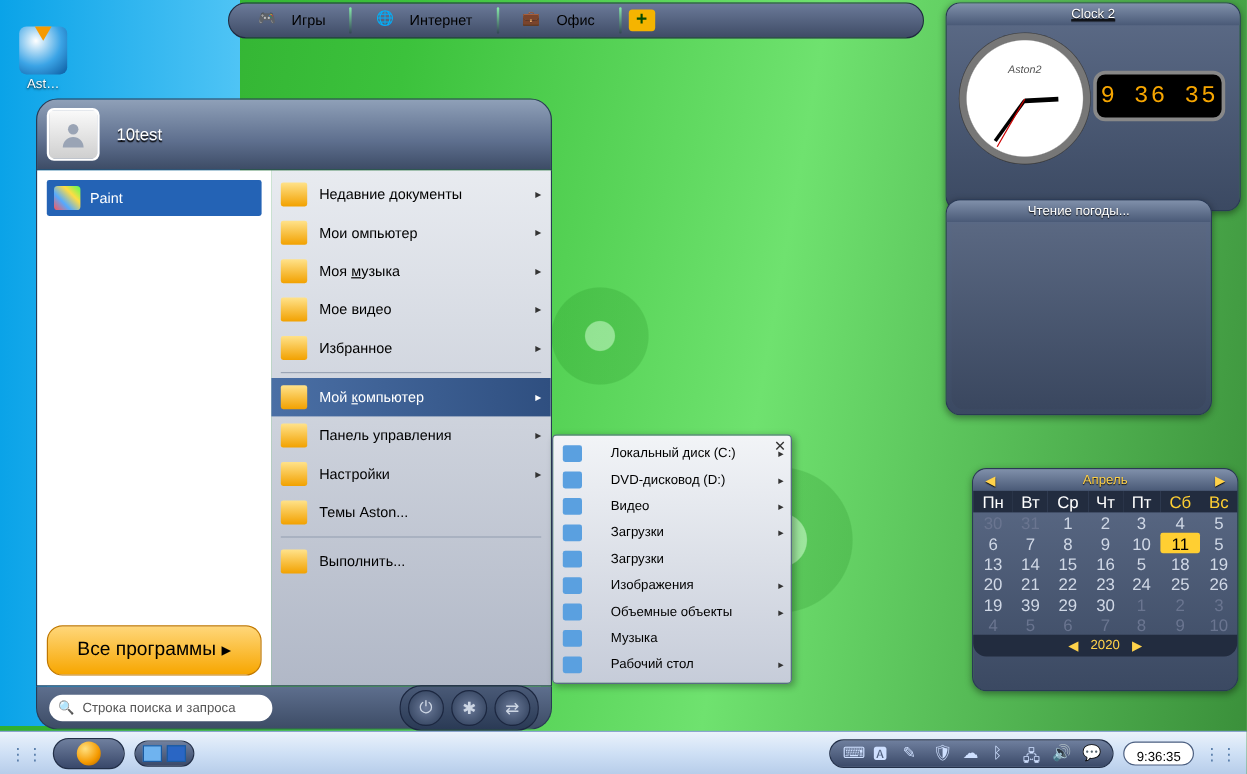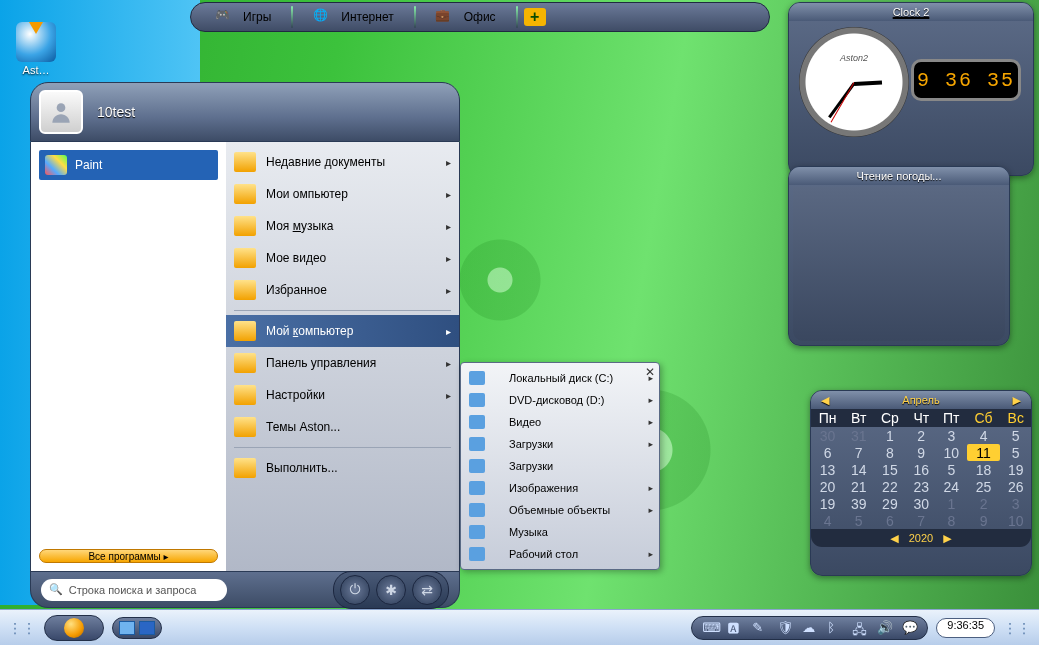--- a/index.html
+++ b/index.html
@@ -48,21 +48,21 @@
   #calw .year{height:18px;background:#222c3f;text-align:center;color:#ffd24a;font-size:11px;display:flex;align-items:center;justify-content:center;gap:10px;border-radius:0 0 11px 11px;}
   .arrow{color:#ffd24a;cursor:pointer;}
   
   #startmenu{position:absolute;left:30px;top:82px;width:430px;height:530px;}
   .sm-top{height:60px;background:linear-gradient(#8fa0b8 0%, #5e6f8e 60%, #3d4c66 100%);border-radius:18px 18px 0 0;border:1px solid #2a3a55;display:flex;align-items:center;padding-left:8px;gap:14px;}
   .avatar{width:44px;height:44px;background:linear-gradient(#fafafa,#cfcfcf);border:2px solid #fff;border-radius:6px;display:flex;align-items:center;justify-content:center;}
   .username{color:#fff;font-size:14px;text-shadow:0 1px 1px #000;}
   .sm-body{display:flex;height:430px;border:1px solid #2a3a55;border-top:none;}
   .sm-left{width:195px;background:#fff;padding:8px;display:flex;flex-direction:column;gap:8px;}
   .pinned{display:flex;align-items:center;gap:8px;height:30px;background:#2463b5;color:#fff;font-size:12px;padding:0 6px;border-radius:2px;}
-  .allprogs{margin-top:auto;height:14px;background:linear-gradient(#ffd77a,#f7a600);border:1px solid #c07800;border-radius:13px;display:flex;align-items:center;justify-content:center;font-size:10px;color:#000;}
+  .allprogs{margin-top:auto;height:42px;background:linear-gradient(#ffd77a,#f7a600);border:1px solid #c07800;border-radius:13px;display:flex;align-items:center;justify-content:center;font-size:16px;color:#000;}
   .sm-right{flex:1;background:linear-gradient(#e8ebf0,#b1b8c7);padding:4px 0;overflow:hidden;}
   .ritem{display:flex;align-items:center;height:32px;padding:0 8px;gap:10px;font-size:12px;color:#000;cursor:pointer;position:relative;}
   .ritem.hassub::after{content:"▸";position:absolute;right:8px;color:#333;font-size:10px;}
   .ritem.sel{background:linear-gradient(90deg,#4a6fa5,#2f4f80);color:#fff;}
   .ritem.sel::after{color:#fff;}
   .folder{width:22px;height:20px;background:linear-gradient(#ffe28a,#f2a100);border-radius:2px;display:inline-block;}
   .hr{height:1px;background:#9aa4b5;margin:4px 8px;}
   .sm-bottom{height:36px;background:linear-gradient(#5e6f8e,#3d4c66);border:1px solid #2a3a55;border-top:none;border-radius:0 0 18px 18px;display:flex;align-items:center;padding:0 10px;gap:10px;}
   .search{flex:0 0 186px;height:22px;background:#fff;border-radius:11px;display:flex;align-items:center;padding:0 8px;gap:6px;font-size:11px;color:#555;}
   .pbtn{width:30px;height:30px;border-radius:50%;background:radial-gradient(circle,#6b7a99,#2a3a55);display:flex;align-items:center;justify-content:center;color:#cdd6e4;font-size:14px;cursor:pointer;border:1px solid #1c2740;}
@@ -73,21 +73,21 @@
   #flyout .fi.hassub::after{content:"▸";position:absolute;right:6px;color:#333;font-size:9px;}
   .smicon{width:16px;height:14px;display:inline-block;background:#5aa0e0;border-radius:2px;}
   
   #taskbar{position:absolute;left:0;bottom:0;width:1039px;height:36px;background:linear-gradient(#eaf2fb,#cfe0f5 50%,#b7cdea);border-top:1px solid #8aa5cf;display:flex;align-items:center;padding:0 8px;gap:8px;}
   .startbtn{width:60px;height:26px;border-radius:13px;background:linear-gradient(#6f7f9e,#39486a);display:flex;align-items:center;justify-content:center;border:1px solid #222f48;}
   .startbtn .orb{width:20px;height:20px;border-radius:50%;background:radial-gradient(circle at 35% 30%, #ffe080, #f59a00 60%, #a86000);}
   .ql{display:flex;align-items:center;gap:4px;height:22px;padding:0 6px;border-radius:11px;background:linear-gradient(#6f7f9e,#3a4968);border:1px solid #222f48;}
   .ql span{width:16px;height:14px;background:#6fb3ef;border:1px solid #1a5aa0;}
   .tray{margin-left:auto;display:flex;align-items:center;gap:10px;height:24px;padding:0 10px;border-radius:12px;background:linear-gradient(#6f7f9e,#3a4968);border:1px solid #222f48;color:#cfe0ff;font-size:12px;}
   .tray .ti{width:15px;height:15px;display:inline-block;}
-  .clockpill{height:20px;padding:0 10px;border-radius:10px;background:#fff;border:1px solid #4c5f80;display:flex;align-items:flex-start;font-size:11px;color:#000;}
+  .clockpill{height:20px;padding:0 10px;border-radius:10px;background:#fff;border:1px solid #4c5f80;display:flex;align-items:flex-end;font-size:11px;color:#000;}
   u{text-decoration:underline;}
 </style>
 </head>
 <body>
 
 <div class="wallpaper"></div>
 <div class="sky"></div>
 
 <div class="topdock" id="topdock">
     <div class="seg">

